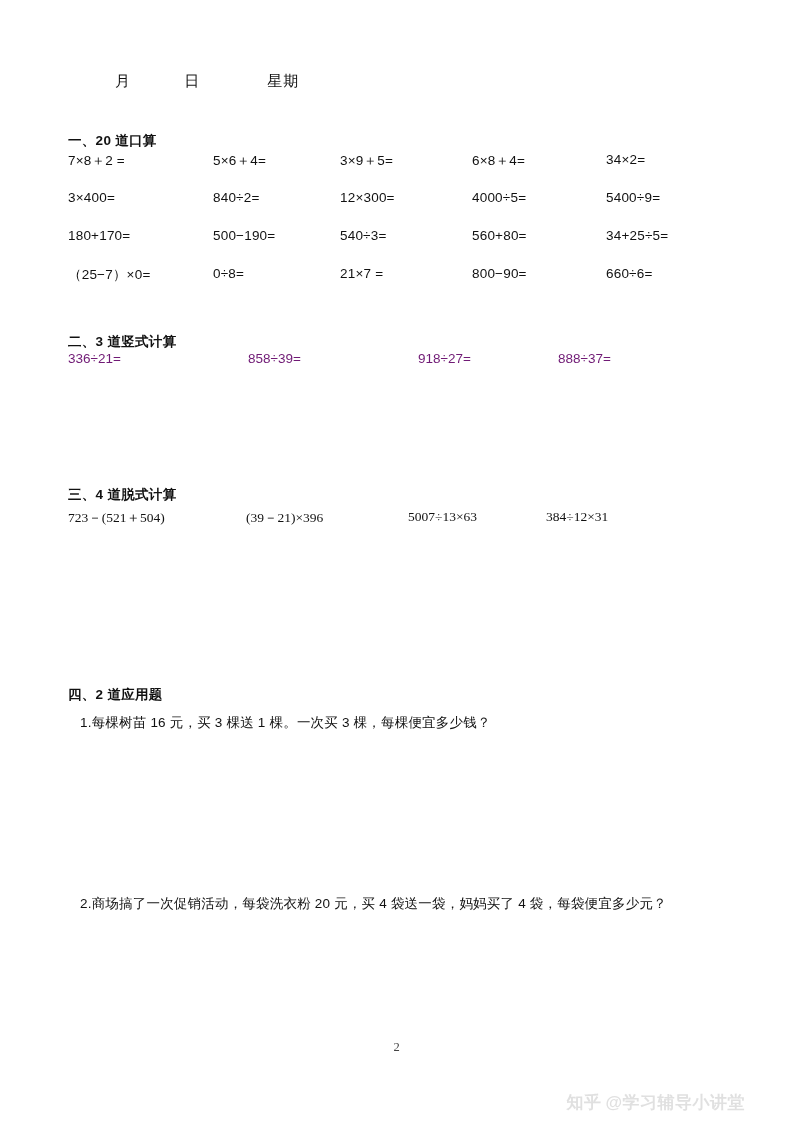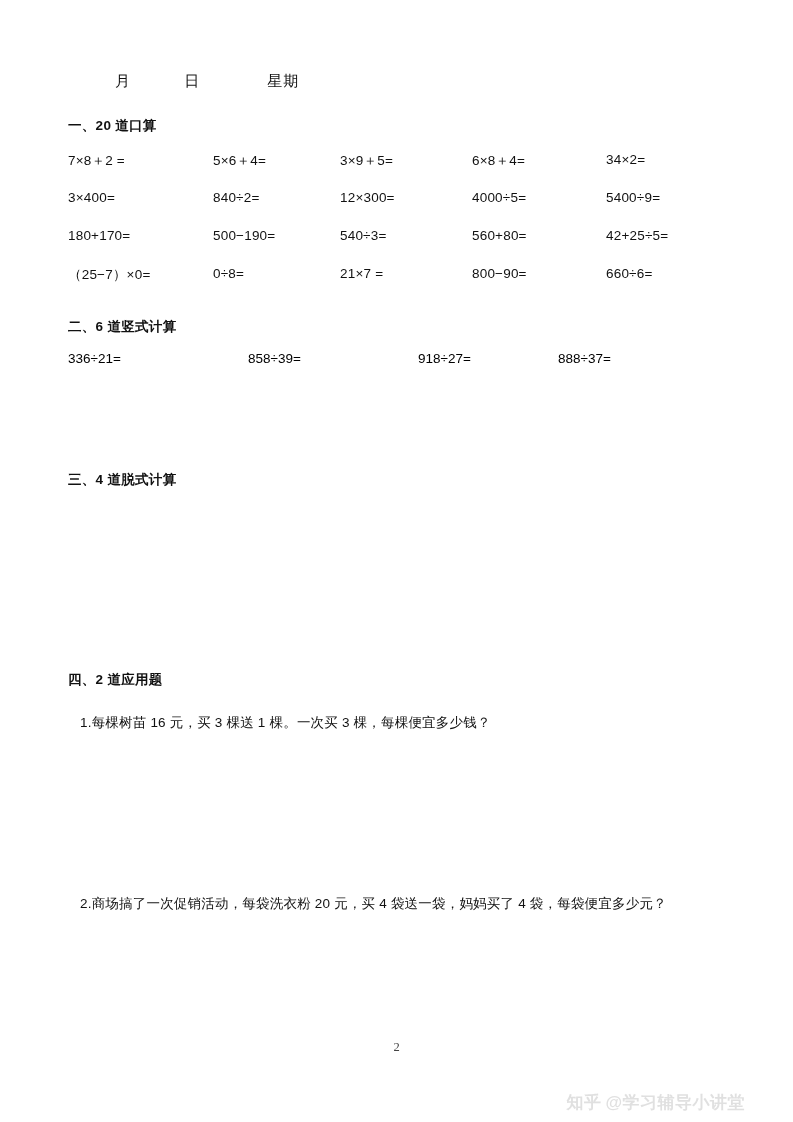--- a/index.html
+++ b/index.html
@@ -40,20 +40,21 @@
 
   
   .sec-head {
     position: absolute;
     left: 68px;
     font-size: 13.5px;
     font-weight: bold;
     color: #111;
     white-space: nowrap;
     letter-spacing: 0.3px;
+    margin-top: 15px;
   }
   #sec1-head { top: 117px; }
   #sec2-head { top: 318px; }
   #sec3-head { top: 471px; }
   #sec4-head { top: 671px; }
 
   
   .oral-grid {
     position: absolute;
     left: 68px;
@@ -81,21 +82,21 @@
   .vert-row {
     position: absolute;
     left: 68px;
     top: 351px;
     width: 660px;
     height: 24px;
   }
   .vert-cell {
     position: absolute;
     font-size: 13.5px;
-    color: #000000;
+    color: #701a75;
     white-space: nowrap;
   }
   .vc0 { left: 0px; }
   .vc1 { left: 180px; }
   .vc2 { left: 350px; }
   .vc3 { left: 490px; }
 
   
   .step-row {
     position: absolute;
@@ -186,40 +187,46 @@
       <span class="oral-cell oc1">840÷2=</span>
       <span class="oral-cell oc2">12×300=</span>
       <span class="oral-cell oc3">4000÷5=</span>
       <span class="oral-cell oc4">5400÷9=</span>
     </div>
     <div class="oral-row">
       <span class="oral-cell oc0">180+170=</span>
       <span class="oral-cell oc1">500−190=</span>
       <span class="oral-cell oc2">540÷3=</span>
       <span class="oral-cell oc3">560+80=</span>
-      <span class="oral-cell oc4">42+25÷5=</span>
+      <span class="oral-cell oc4">34+25÷5=</span>
     </div>
     <div class="oral-row">
       <span class="oral-cell oc0">（25−7）×0=</span>
       <span class="oral-cell oc1">0÷8=</span>
       <span class="oral-cell oc2">21×7 =</span>
       <span class="oral-cell oc3">800−90=</span>
       <span class="oral-cell oc4">660÷6=</span>
     </div>
   </div>
 
-  <div class="sec-head" id="sec2-head">二、6 道竖式计算</div>
+  <div class="sec-head" id="sec2-head">二、3 道竖式计算</div>
   <div class="vert-row">
     <span class="vert-cell vc0">336÷21=</span>
     <span class="vert-cell vc1">858÷39=</span>
     <span class="vert-cell vc2">918÷27=</span>
     <span class="vert-cell vc3">888÷37=</span>
   </div>
 
   <div class="sec-head" id="sec3-head">三、4 道脱式计算</div>
+  <div class="step-row">
+    <span class="step-cell sc0">723－(521＋504)</span>
+    <span class="step-cell sc1">(39－21)×396</span>
+    <span class="step-cell sc2">5007÷13×63</span>
+    <span class="step-cell sc3">384÷12×31</span>
+  </div>
 
   <div class="sec-head" id="sec4-head">四、2 道应用题</div>
   <div class="word-problem" id="wp1">1.每棵树苗 16 元，买 3 棵送 1 棵。一次买 3 棵，每棵便宜多少钱？</div>
   <div class="word-problem" id="wp2">2.商场搞了一次促销活动，每袋洗衣粉 20 元，买 4 袋送一袋，妈妈买了 4 袋，每袋便宜多少元？</div>
 
   <div class="page-number">2</div>
 
   <div class="watermark">
     <span class="wm-brand">知乎</span>
     <span class="wm-user">@学习辅导小讲堂</span>

